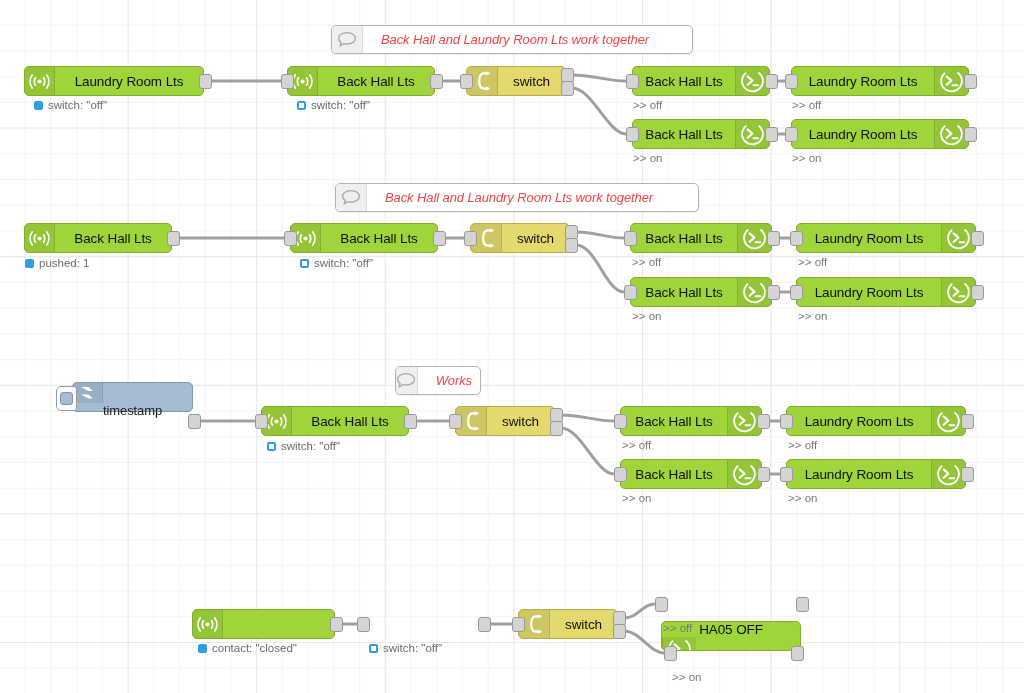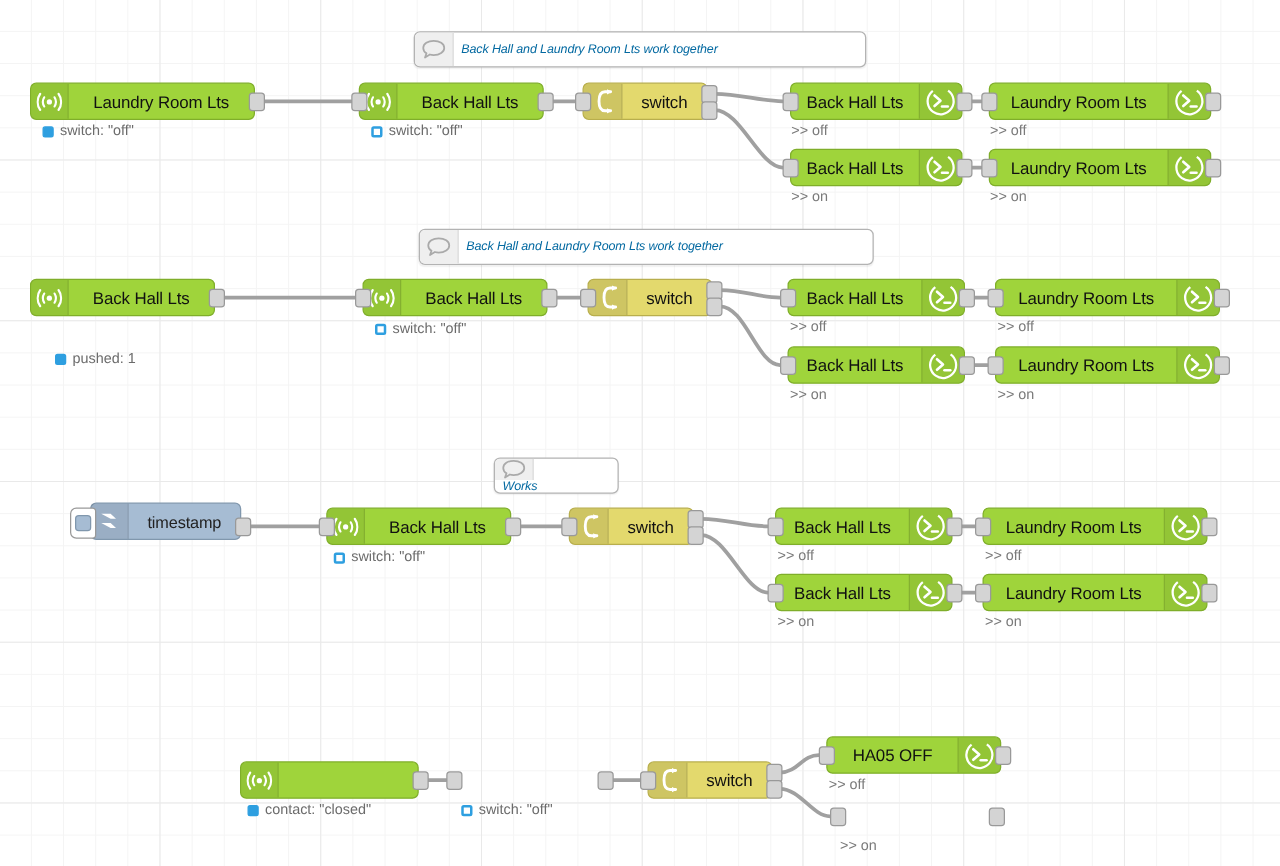--- a/index.html
+++ b/index.html
@@ -72,22 +72,22 @@
   
   .n-comment{
     background:#ffffff;border-color:#b3b3b3;height:29px;
     box-shadow:0 1px 1px rgba(0,0,0,0.06);
   }
   .n-comment .icbox{
     width:30px;background:#efefef;border-right:1px solid #dcdcdc;
     display:flex;align-items:center;justify-content:center;
   }
   .n-comment .lbl{
-    font-style:italic;font-size:10px;color:#0369a1;
-    justify-content:flex-start;padding-left:6px;
+    font-style:italic;font-size:13px;color:#ef4444;
+    justify-content:flex-start;padding-left:18px;
   }
 
   
   .inj-btn{
     position:absolute;left:-17px;top:3px;width:19px;height:23px;
     background:#ffffff;border:1px solid #999;border-radius:5px 3px 3px 5px;
     display:flex;align-items:center;justify-content:center;
   }
   .inj-btn i{display:block;width:11px;height:11px;background:#a6bcd3;
     border:1px solid #8097ad;border-radius:3px;}
@@ -318,21 +318,21 @@
       <div class="icbox">
         <svg class="icn" width="25" height="24" viewBox="0 0 25 24">
     <circle cx="12.5" cy="12" r="10.4" fill="none" stroke="#ffffff" stroke-width="1.8" stroke-dasharray="52 14" transform="rotate(-55 12.5 12)"></circle>
     <path d="M7.6 7.4 L12.4 11.6 L7.6 15.8" fill="none" stroke="#ffffff" stroke-width="2.1" stroke-linecap="round" stroke-linejoin="round"></path>
     <path d="M13.6 16.2 L18.2 16.2" fill="none" stroke="#ffffff" stroke-width="2.1" stroke-linecap="round"></path>
   </svg>
       </div>
     </div>
     <div class="port" style="left: 790px; top: 285px;"></div>
     <div class="port" style="left: 971px; top: 285px;"></div>
-    <div class="node n-inject" style="left: 72px; top: 402px; width: 121px; overflow: visible;">
+    <div class="node n-inject" style="left: 72px; top: 382px; width: 121px; overflow: visible; flex-direction: column;">
       <div class="icbox">
         <svg class="icn" width="20" height="20" viewBox="0 0 20 20">
     <path d="M3.0 4.0 L10.5 4.0 L14.8 8.0 L10.5 8.0 Z" fill="#ffffff"></path>
     <path d="M3.0 11.4 L10.5 11.4 L14.8 15.4 L10.5 15.4 Z" fill="#ffffff"></path>
   </svg>
       </div>
       <div class="lbl">timestamp</div>
       <div class="inj-btn">
         <i></i>
       </div>
@@ -437,21 +437,21 @@
     <path d="M14.5 2.4 L10.0 2.4 C6.0 2.4 5.2 6.6 5.2 10.0 C5.2 13.4 6.0 17.6 10.0 17.6 L14.5 17.6" fill="none" stroke="#ffffff" stroke-width="2.3" stroke-linecap="round"></path>
     <path d="M11.6 0.3 L15.6 2.4 L11.6 4.5 Z" fill="#ffffff"></path>
     <path d="M11.6 15.5 L15.6 17.6 L11.6 19.7 Z" fill="#ffffff"></path>
   </svg>
       </div>
       <div class="lbl">switch</div>
     </div>
     <div class="port" style="left: 512px; top: 617px;"></div>
     <div class="port" style="left: 613px; top: 611px;"></div>
     <div class="port" style="left: 613px; top: 624px;"></div>
-    <div class="node n-exec" style="left: 661px; top: 589px; width: 140px;">
+    <div class="node n-exec" style="left: 661px; top: 621px; width: 140px; flex-direction: column;">
       <div class="lbl">HA05 OFF</div>
       <div class="icbox">
         <svg class="icn" width="25" height="24" viewBox="0 0 25 24">
     <circle cx="12.5" cy="12" r="10.4" fill="none" stroke="#ffffff" stroke-width="1.8" stroke-dasharray="52 14" transform="rotate(-55 12.5 12)"></circle>
     <path d="M7.6 7.4 L12.4 11.6 L7.6 15.8" fill="none" stroke="#ffffff" stroke-width="2.1" stroke-linecap="round" stroke-linejoin="round"></path>
     <path d="M13.6 16.2 L18.2 16.2" fill="none" stroke="#ffffff" stroke-width="2.1" stroke-linecap="round"></path>
   </svg>
       </div>
     </div>
     <div class="port" style="left: 655px; top: 597px;"></div>
@@ -471,39 +471,39 @@
     <div class="node n-comment" style="left: 335px; top: 183px; width: 364px;">
       <div class="icbox">
         <svg class="icn" width="20" height="17" viewBox="0 0 20 17">
     <path d="M10 1.6 C14.7 1.6 18.4 4.1 18.4 7.3 C18.4 10.5 14.7 13.0 10 13.0
              C8.9 13.0 7.8 12.9 6.9 12.6 L3.0 15.0 L4.2 11.6
              C2.4 10.5 1.6 9.0 1.6 7.3 C1.6 4.1 5.3 1.6 10 1.6 Z" fill="none" stroke="#aaaaaa" stroke-width="1.4" stroke-linejoin="round"></path>
   </svg>
       </div>
       <div class="lbl">Back Hall and Laundry Room Lts work together</div>
     </div>
-    <div class="node n-comment" style="left: 395px; top: 366px; width: 100px; flex-direction: column;">
+    <div class="node n-comment" style="left: 395px; top: 366px; width: 86px;">
       <div class="icbox">
         <svg class="icn" width="20" height="17" viewBox="0 0 20 17">
     <path d="M10 1.6 C14.7 1.6 18.4 4.1 18.4 7.3 C18.4 10.5 14.7 13.0 10 13.0
              C8.9 13.0 7.8 12.9 6.9 12.6 L3.0 15.0 L4.2 11.6
              C2.4 10.5 1.6 9.0 1.6 7.3 C1.6 4.1 5.3 1.6 10 1.6 Z" fill="none" stroke="#aaaaaa" stroke-width="1.4" stroke-linejoin="round"></path>
   </svg>
       </div>
       <div class="lbl">Works</div>
     </div>
     <div class="status" style="left: 34px; top: 99px;">
       <span class="sdot filled"></span>
       <span>switch: "off"</span>
     </div>
     <div class="status" style="left: 297px; top: 99px;">
       <span class="sdot hollow"></span>
       <span>switch: "off"</span>
     </div>
-    <div class="status" style="left: 44px; top: 257px; margin-top: 24px;">
+    <div class="status" style="left: 25px; top: 257px;">
       <span class="sdot filled"></span>
       <span>pushed: 1</span>
     </div>
     <div class="status" style="left: 300px; top: 257px;">
       <span class="sdot hollow"></span>
       <span>switch: "off"</span>
     </div>
     <div class="status" style="left: 267px; top: 440px;">
       <span class="sdot hollow"></span>
       <span>switch: "off"</span>

